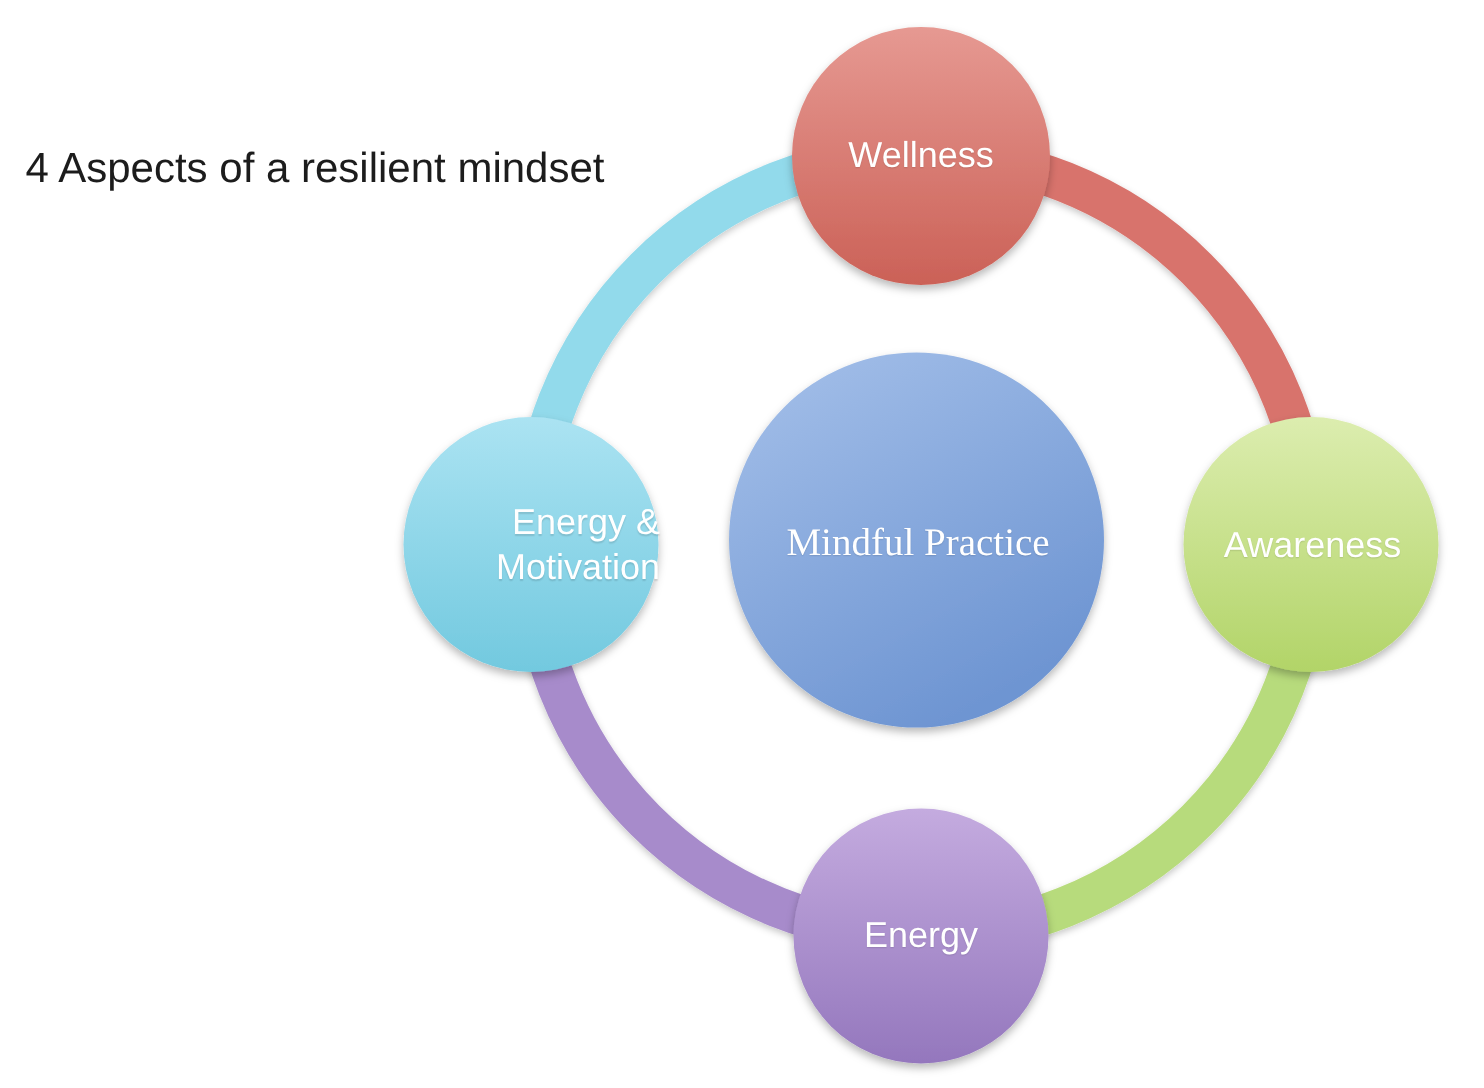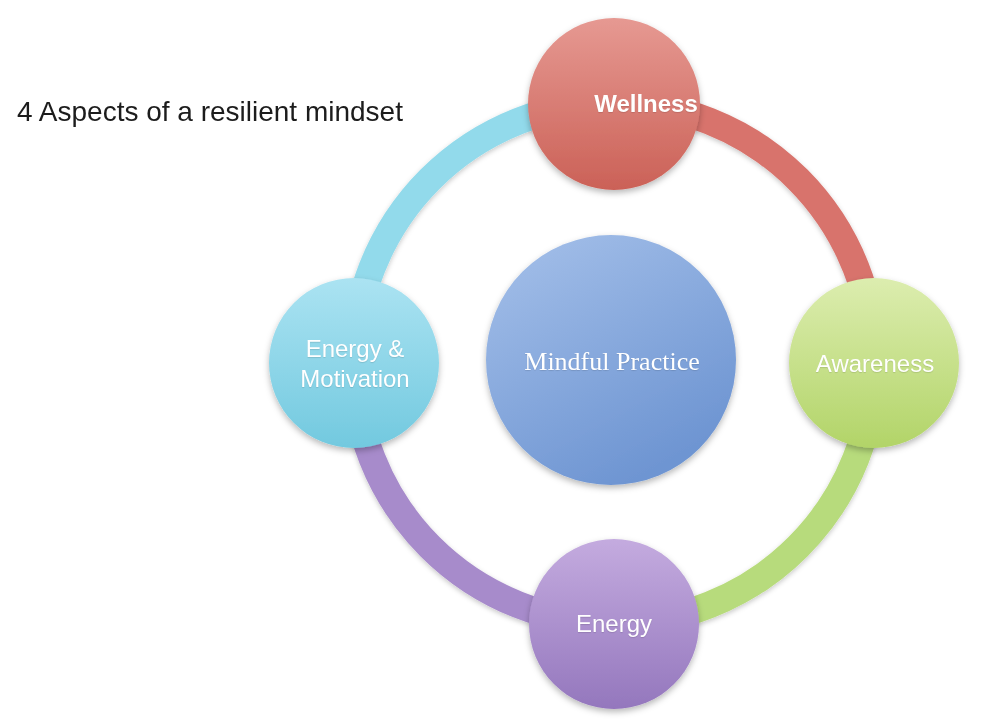--- a/index.html
+++ b/index.html
@@ -38,25 +38,26 @@
     color: #ffffff;
     font-size: 24px;
     line-height: 1.25;
     text-align: center;
     text-shadow: 0 1px 1px rgba(0,0,0,0.12);
     white-space: nowrap;
   }
   .node-label.wrap {
     white-space: normal;
     width: 170px;
+    text-align: right;
   }
   .center-label {
     font-size: 26px;
   }
-  .label-wellness  { left: 646px; top: 104px; font-weight: bold; }
+  .label-wellness  { left: 614px; top: 104px; }
   .label-awareness { left: 875px; top: 364px; }
   .label-vision    { left: 614px; top: 624px; }
   .label-energy    { left: 355px; top: 364px; }
   .label-center    { left: 612px; top: 362px; font-family: Liberation Serif, serif; }
 </style>
 </head>
 <body>
 
 <div class="stage">
 

